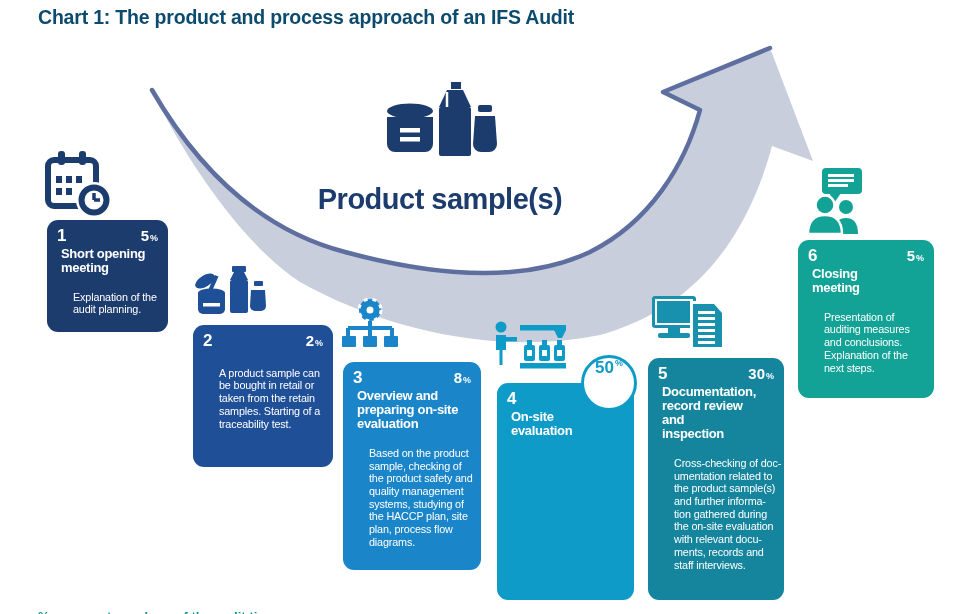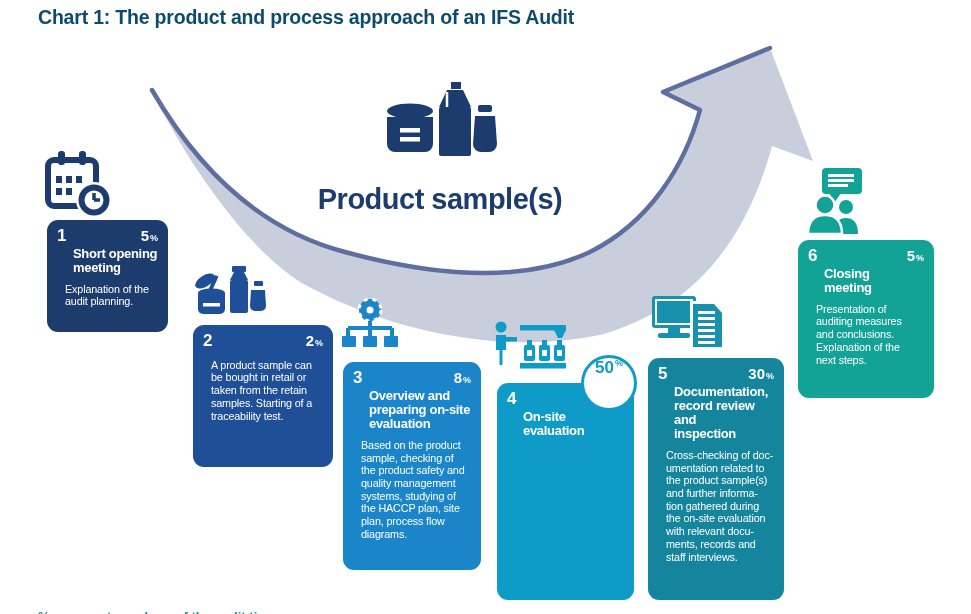--- a/index.html
+++ b/index.html
@@ -11,23 +11,23 @@
   #footer{left:38px;top:584px;font-size:13px;font-weight:bold;z-index:2;margin-top:25px;}
   #center-label{left:280px;top:183px;width:320px;text-align:center;
                 font-size:29px;font-weight:bold;letter-spacing:-0.5px;z-index:2;}
   .icon{z-index:2;line-height:0;}
   .card{position:absolute;border-radius:11px;color:#fff;padding:7px 10px 8px 10px;
         box-sizing:border-box;z-index:1;}
   .toprow{display:flex;justify-content:space-between;align-items:flex-start;margin-bottom:1px;}
   .num{font-size:17px;font-weight:bold;line-height:1.1;}
   .pct{font-size:15px;font-weight:bold;line-height:1.2;}
   .pct .sign{font-size:9px;font-weight:bold;margin-left:1px;}
-  .card h3{margin:1px 0 3px 16px;font-size:13px;font-weight:bold;line-height:1.08;
+  .card h3{margin:1px 0 3px 4px;font-size:13px;font-weight:bold;line-height:1.08;
            letter-spacing:-0.3px;white-space:pre;}
-  .card p{margin:8px;font-size:10.8px;line-height:1.18;letter-spacing:-0.15px;white-space:pre;}
+  .card p{margin:16px;font-size:10.8px;line-height:1.18;letter-spacing:-0.15px;white-space:pre;}
   .badge{position:absolute;top:-28px;left:84px;width:50px;height:50px;border-radius:50%;
          background:#fff;border:3px solid #0e9bc7;display:flex;
          justify-content:center;font-weight:bold;font-size:17px;z-index:3;}
   .badge .sign{font-size:9px;margin-left:1px;}
 </style>
 </head>
 <body>
 
 <div id="canvas">
 

